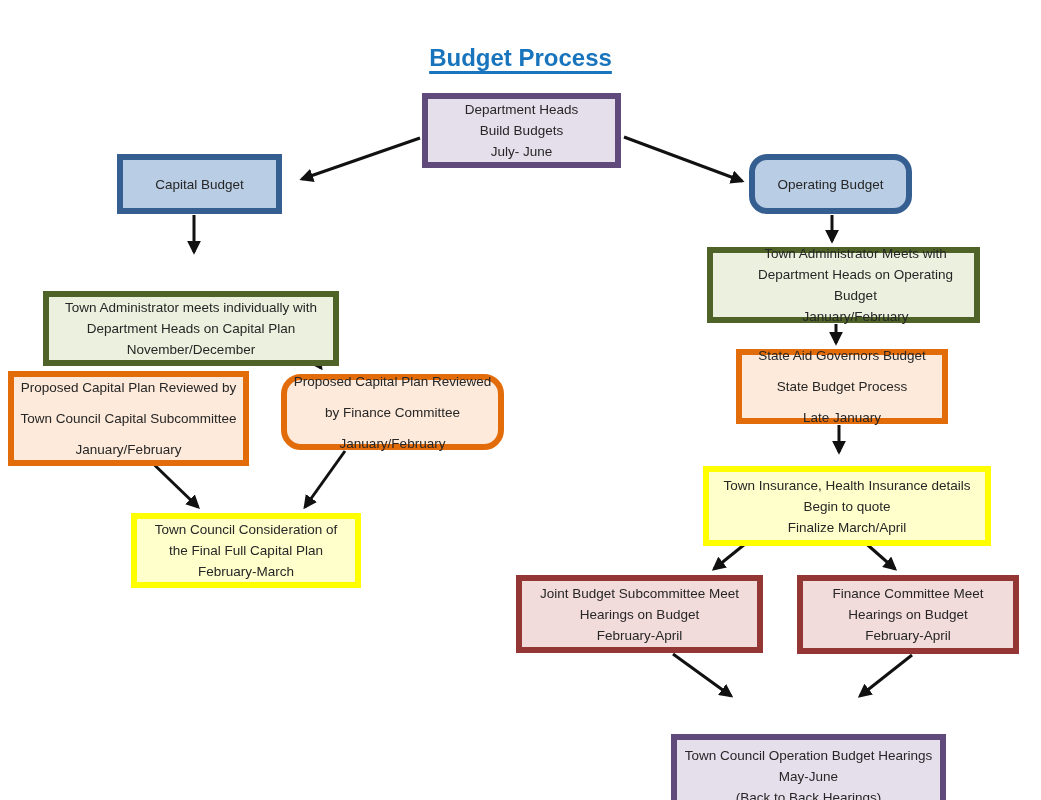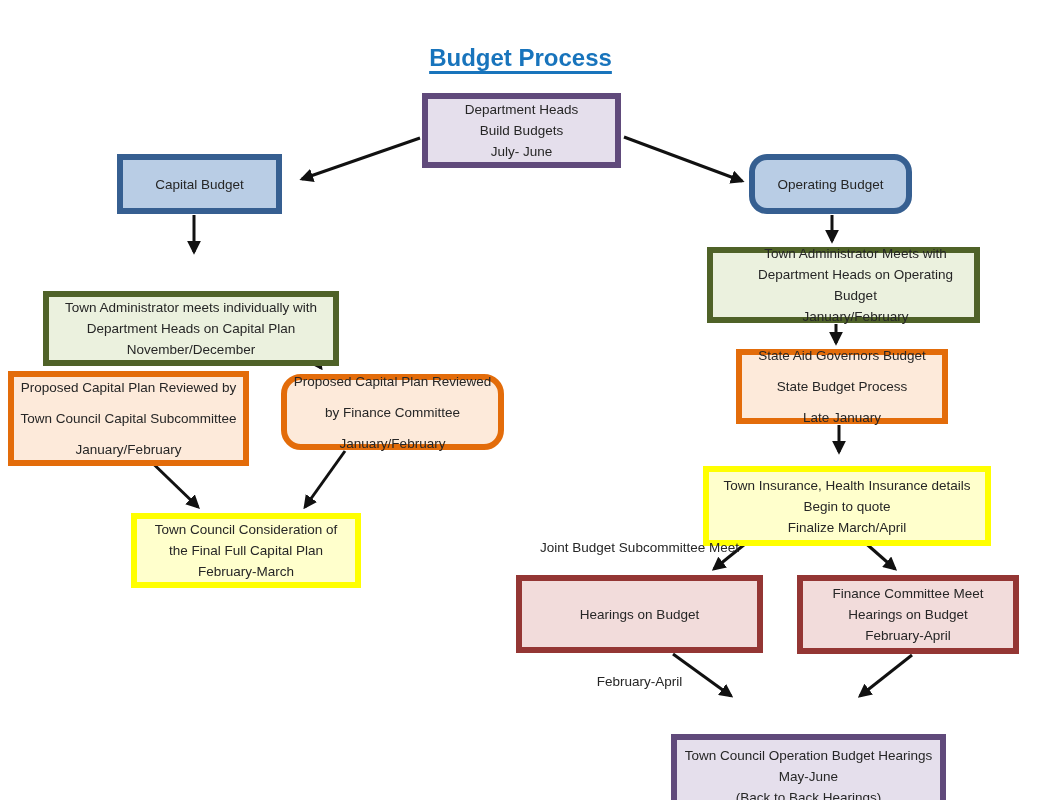--- a/index.html
+++ b/index.html
@@ -138,21 +138,21 @@
     <div>State Budget Process</div>
     <div>Late January</div>
   </div>
 
   <div class="node yellow" style="left:703px; top:458px; width:288px; height:80px;margin-top:8px;">
     <div>Town Insurance, Health Insurance details</div>
     <div>Begin to quote</div>
     <div>Finalize March/April</div>
   </div>
 
-  <div class="node pink" style="left:516px; top:575px; width:247px; height:78px;gap:46px;">
+  <div class="node pink" style="left:516px; top:575px; width:247px; height:78px;">
     <div>Joint Budget Subcommittee Meet</div>
     <div>Hearings on Budget</div>
     <div>February-April</div>
   </div>
 
   <div class="node pink" style="left:797px; top:575px; width:222px; height:79px;">
     <div>Finance Committee Meet</div>
     <div>Hearings on Budget</div>
     <div>February-April</div>
   </div>

